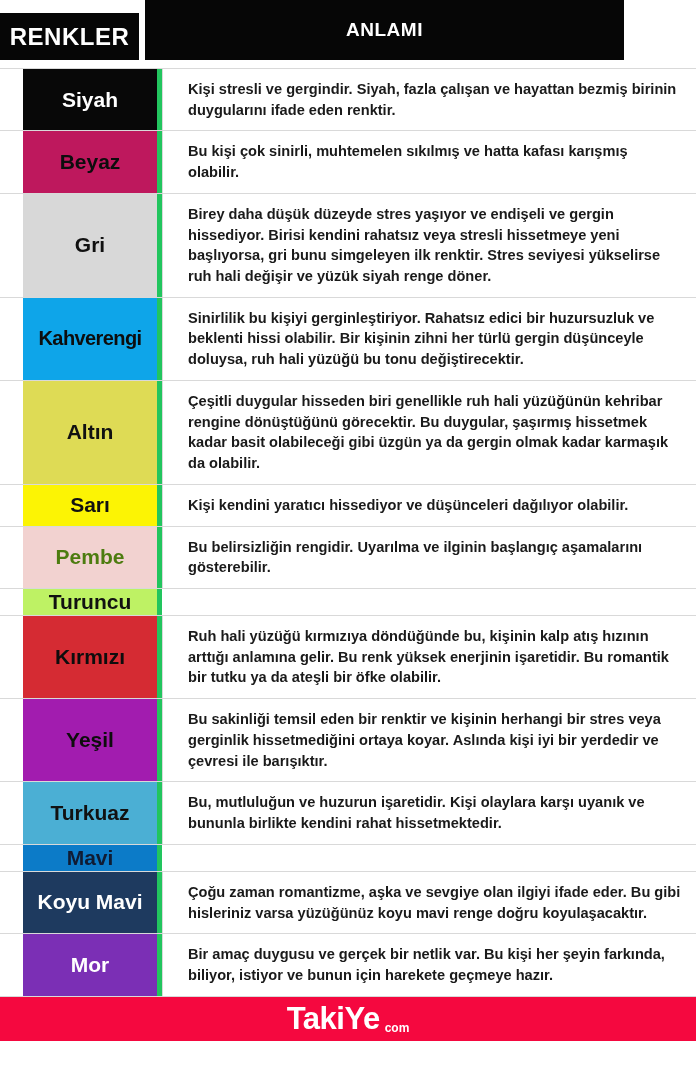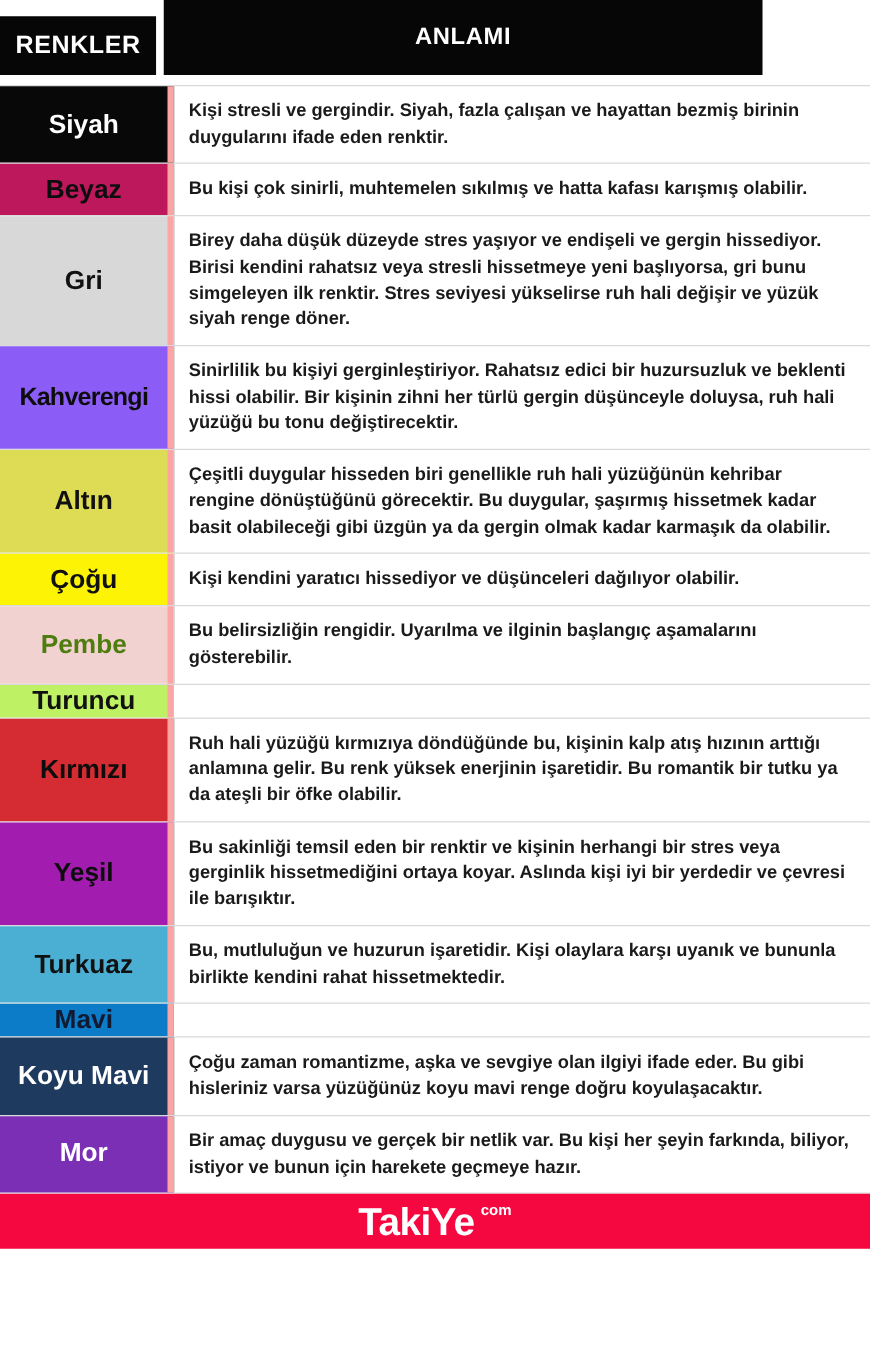--- a/index.html
+++ b/index.html
@@ -31,22 +31,22 @@
   .header-cell {
     background: #060606;
     color: #ffffff;
     display: flex;
     align-items: center;
     justify-content: center;
     font-weight: bold;
     letter-spacing: 0.5px;
   }
   .header-colors {
-    width: 125px;
-    font-size: 20px;
+    width: 139px;
+    font-size: 24px;
     margin-top: 13px;
   }
   .header-gap {
     width: 6px;
     background: #ffffff;
   }
   .header-meaning {
     width: 479px;
     font-size: 19px;
   }
@@ -71,26 +71,27 @@
     width: 139px;
     flex: 0 0 139px;
     display: flex;
     align-items: center;
     justify-content: center;
     text-align: center;
     font-size: 21px;
     font-weight: bold;
     line-height: 1.05;
     padding: 2px 1px;
-    border-right: 5px solid #fca5a5;
+    border-right: 5px solid #22c55e;
+    margin-left: 23px;
   }
   .swatch.tight { font-size: 20px; letter-spacing: -0.6px; }
   .desc {
     flex: 1 1 auto;
-    padding: 10px 14px 10px 11px;
+    padding: 10px 14px 10px 25px;
     font-size: 14.6px;
     line-height: 1.42;
     color: #1a1a1a;
     font-weight: bold;
     display: flex;
     align-items: center;
     border-left: 1px solid #d9d9d9;
   }
 
   
@@ -98,21 +99,21 @@
     height: 44px;
     width: 696px;
     background: #f5083f;
     display: flex;
     align-items: center;
     justify-content: center;
     color: #ffffff;
   }
   .brand {
     display: flex;
-    align-items: flex-start;
+    align-items: flex-end;
     font-weight: bold;
   }
   .brand-main {
     font-size: 31px;
     letter-spacing: -0.5px;
     line-height: 1;
   }
   .brand-tld {
     font-size: 12px;
     line-height: 1;
@@ -139,29 +140,29 @@
       </div>
       <div class="row">
         <div class="swatch" style="background: #be185d; color: rgb(13, 13, 13);">Beyaz</div>
         <div class="desc">Bu kişi çok sinirli, muhtemelen sıkılmış ve hatta kafası karışmış olabilir.</div>
       </div>
       <div class="row">
         <div class="swatch" style="background: rgb(216, 216, 216); color: rgb(17, 17, 17);">Gri</div>
         <div class="desc">Birey daha düşük düzeyde stres yaşıyor ve endişeli ve gergin hissediyor. Birisi kendini rahatsız veya stresli hissetmeye yeni başlıyorsa, gri bunu simgeleyen ilk renktir. Stres seviyesi yükselirse ruh hali değişir ve yüzük siyah renge döner.</div>
       </div>
       <div class="row">
-        <div class="swatch tight" style="background: #8b5cf6; color: rgb(13, 13, 13);">Kahverengi</div>
+        <div class="swatch tight" style="background: #0ea5e9; color: rgb(13, 13, 13);">Kahverengi</div>
         <div class="desc">Sinirlilik bu kişiyi gerginleştiriyor. Rahatsız edici bir huzursuzluk ve beklenti hissi olabilir. Bir kişinin zihni her türlü gergin düşünceyle doluysa, ruh hali yüzüğü bu tonu değiştirecektir.</div>
       </div>
       <div class="row">
         <div class="swatch" style="background: rgb(222, 219, 85); color: rgb(17, 17, 17);">Altın</div>
         <div class="desc">Çeşitli duygular hisseden biri genellikle ruh hali yüzüğünün kehribar rengine dönüştüğünü görecektir. Bu duygular, şaşırmış hissetmek kadar basit olabileceği gibi üzgün ya da gergin olmak kadar karmaşık da olabilir.</div>
       </div>
       <div class="row">
-        <div class="swatch" style="background: rgb(252, 244, 4); color: rgb(17, 17, 17);">Çoğu</div>
+        <div class="swatch" style="background: rgb(252, 244, 4); color: rgb(17, 17, 17);">Sarı</div>
         <div class="desc">Kişi kendini yaratıcı hissediyor ve düşünceleri dağılıyor olabilir.</div>
       </div>
       <div class="row">
         <div class="swatch" style="background: rgb(242, 210, 208); color: #4d7c0f;">Pembe</div>
         <div class="desc">Bu belirsizliğin rengidir. Uyarılma ve ilginin başlangıç aşamalarını gösterebilir.</div>
       </div>
       <div class="row">
         <div class="swatch" style="background: #bef264; color: rgb(17, 17, 17);">Turuncu</div>
       </div>
       <div class="row">

